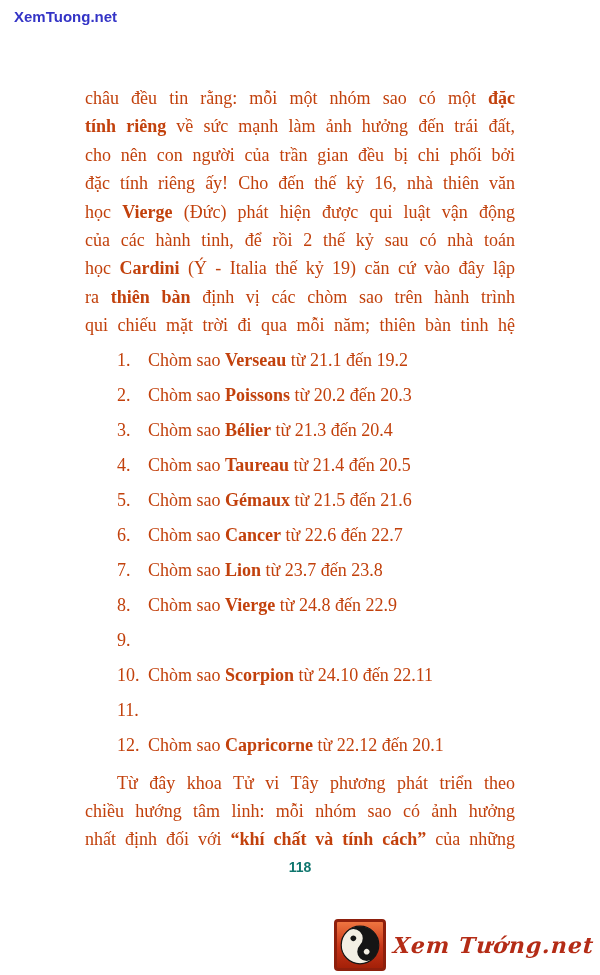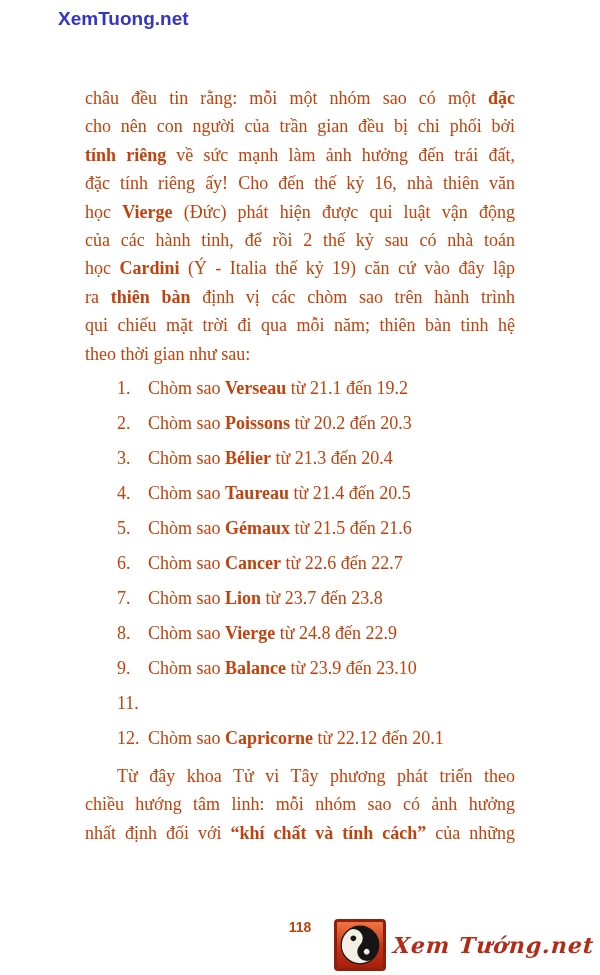--- a/index.html
+++ b/index.html
@@ -5,22 +5,22 @@
   html,body{margin:0;padding:0;}
   body{
     width:600px;height:975px;position:relative;overflow:hidden;
     background:#ffffff;
     font-family:"Liberation Serif", serif;
   }
   
   .site-link{
     position:absolute;top:8px;left:14px;
     font-family:"Liberation Sans", sans-serif;
-    font-size:19px;font-weight:700;color:#3434c6;
-    text-decoration:none;cursor:pointer;margin-left:44px;
+    font-size:15px;font-weight:700;color:#3434c6;
+    text-decoration:none;cursor:pointer;
   }
   
   .text-col{
     position:absolute;left:85px;top:84px;width:430px;
     color:#c2410c;font-size:18px;
   }
   .para .line{
     line-height:28.4px;
     text-align:justify;
   }
@@ -29,23 +29,23 @@
   .b{ font-weight:700; }
   
   .zlist{ margin-top:6px; padding-left:32px; }
   .zitem{
     display:flex; line-height:28px; margin-bottom:7px; white-space:nowrap;
   }
   .zitem .num{ flex:none; width:31px; }
   .para2{ margin-top:10px; }
   
   .pagenum{
-    position:absolute; top:919px; left:0; width:600px; text-align:center;
+    position:absolute; top:859px; left:0; width:600px; text-align:center;
     font-family:"Liberation Sans", sans-serif;
-    font-size:14px; font-weight:700; color:#c2410c;
+    font-size:14px; font-weight:700; color:#0f766e;
   }
   
   .brand{
     position:absolute; right:6px; bottom:4px;
     display:flex; align-items:center; gap:7px; cursor:pointer;
   }
   .yy-box{
     width:52px;height:52px;box-sizing:border-box;
     border:3px solid #8e1f0c;border-radius:4px;
     background:linear-gradient(180deg,#ef7540 0%,#c63418 55%,#a32008 100%);
@@ -61,29 +61,28 @@
   }
 </style>
 </head>
 <body>
 
 <a class="site-link">XemTuong.net</a>
 
 <div class="text-col">
   <div class="para" id="para1">
       <div class="line just"><span>châu đều tin rằng: mỗi một nhóm sao có một </span><span class="b">đặc</span></div>
+      <div class="line just"><span class="b">tính riêng</span><span> về sức mạnh làm ảnh hưởng đến trái đất,</span></div>
       <div class="line just"><span>cho nên con người của trần gian đều bị chi phối bởi</span></div>
-      <div class="line just"><span class="b">tính riêng</span><span> về sức mạnh làm ảnh hưởng đến trái đất,</span></div>
       <div class="line just"><span>đặc tính riêng ấy! Cho đến thế kỷ 16, nhà thiên văn</span></div>
       <div class="line just"><span>học </span><span class="b">Vierge</span><span> (Đức) phát hiện được qui luật vận động</span></div>
       <div class="line just"><span>của các hành tinh, để rồi 2 thế kỷ sau có nhà toán</span></div>
       <div class="line just"><span>học </span><span class="b">Cardini</span><span> (Ý - Italia thế kỷ 19) căn cứ vào đây lập</span></div>
       <div class="line just"><span>ra </span><span class="b">thiên bàn</span><span> định vị các chòm sao trên hành trình</span></div>
       <div class="line just"><span>qui chiếu mặt trời đi qua mỗi năm; thiên bàn tinh hệ</span></div>
-      <div class="line"><span>theo thời gian như sau:</span></div>
     </div>
   <div class="zlist" id="zlist">
       <div class="zitem">
         <span class="num">1.</span>
         <span><span>Chòm sao </span><span class="b">Verseau</span><span> từ 21.1 đến 19.2</span></span>
       </div>
       <div class="zitem">
         <span class="num">2.</span>
         <span><span>Chòm sao </span><span class="b">Poissons</span><span> từ 20.2 đến 20.3</span></span>
       </div>
@@ -106,21 +105,24 @@
       <div class="zitem">
         <span class="num">7.</span>
         <span><span>Chòm sao </span><span class="b">Lion</span><span> từ 23.7 đến 23.8</span></span>
       </div>
       <div class="zitem">
         <span class="num">8.</span>
         <span><span>Chòm sao </span><span class="b">Vierge</span><span> từ 24.8 đến 22.9</span></span>
       </div>
       <div class="zitem">
         <span class="num">9.</span>
-        <span><span>Chòm sao </span><span class="b">Balance</span><span> từ 23.9 đến 23.10</span></span>
+      </div>
+      <div class="zitem">
+        <span class="num">10.</span>
+        <span><span>Chòm sao </span><span class="b">Scorpion</span><span> từ 24.10 đến 22.11</span></span>
       </div>
       <div class="zitem">
         <span class="num">11.</span>
       </div>
       <div class="zitem">
         <span class="num">12.</span>
         <span><span>Chòm sao </span><span class="b">Capricorne</span><span> từ 22.12 đến 20.1</span></span>
       </div>
     </div>
   <div class="para para2" id="para2">

